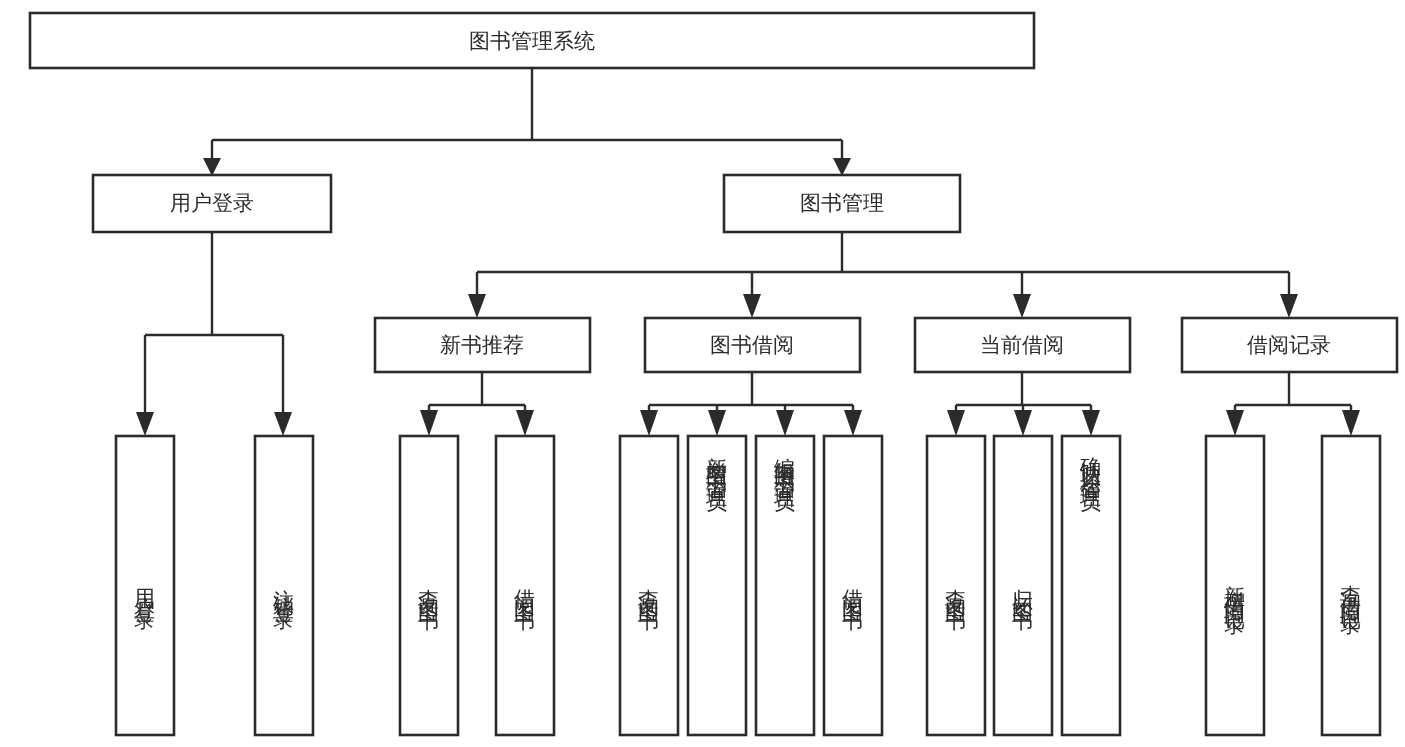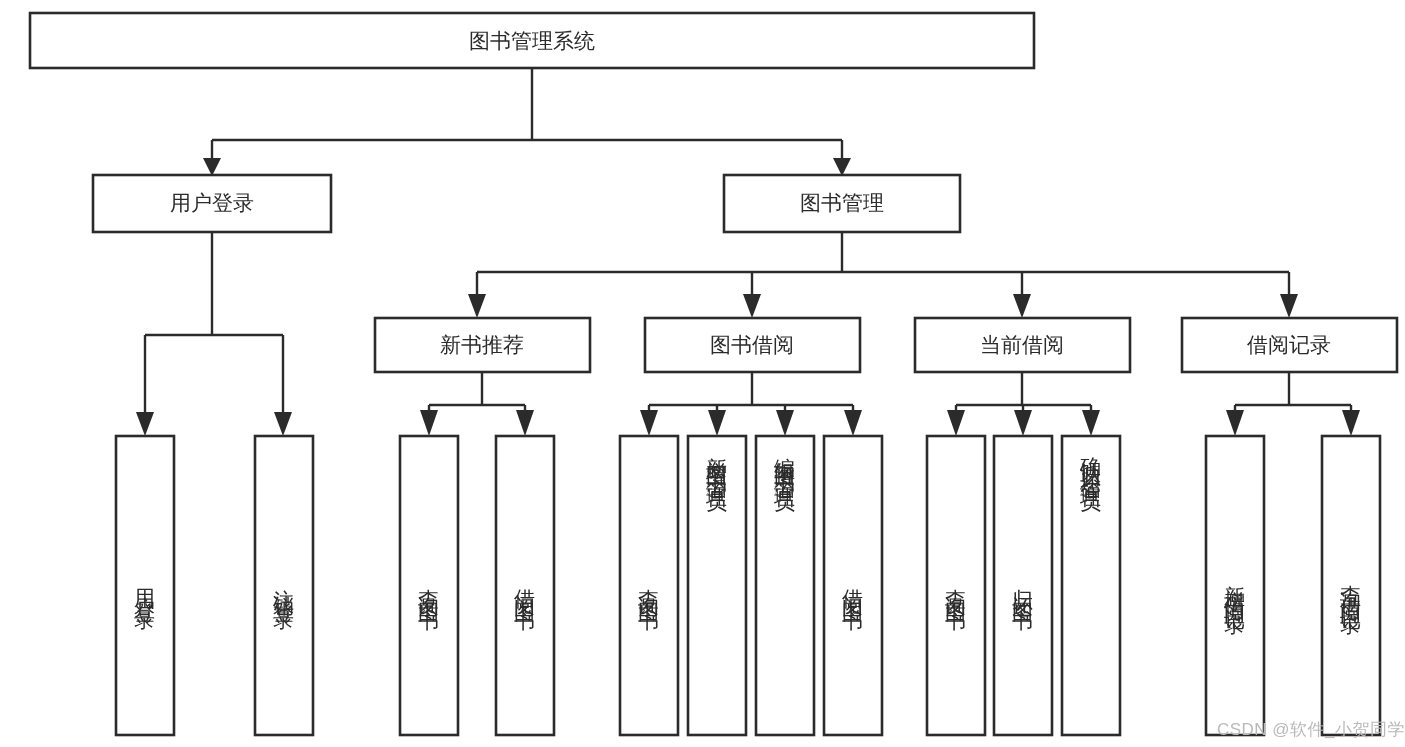--- a/index.html
+++ b/index.html
@@ -245,14 +245,13 @@
       <span style="writing-mode:vertical-rl;text-orientation:upright;font-size:21px;color:#2b2b2b;letter-spacing:5px;line-height:1;">确认归还（管理员）</span>
     </div>
     <div class="vlabel" style="position:absolute;left:1194px;top:436px;width:58px;height:299px;display:flex;align-items:center;justify-content:center;">
       <span style="writing-mode:vertical-rl;text-orientation:upright;font-size:21px;color:#2b2b2b;letter-spacing:6px;line-height:1;">新增借阅记录</span>
     </div>
     <div class="vlabel" style="position:absolute;left:1310px;top:436px;width:58px;height:299px;display:flex;align-items:center;justify-content:center;">
       <span style="writing-mode:vertical-rl;text-orientation:upright;font-size:21px;color:#2b2b2b;letter-spacing:6px;line-height:1;">查询借阅记录</span>
     </div>
   </div>
 
-  <div class="watermark">CSDN @软件_小贺同学</div>
 </div>
 
 </body></html>

